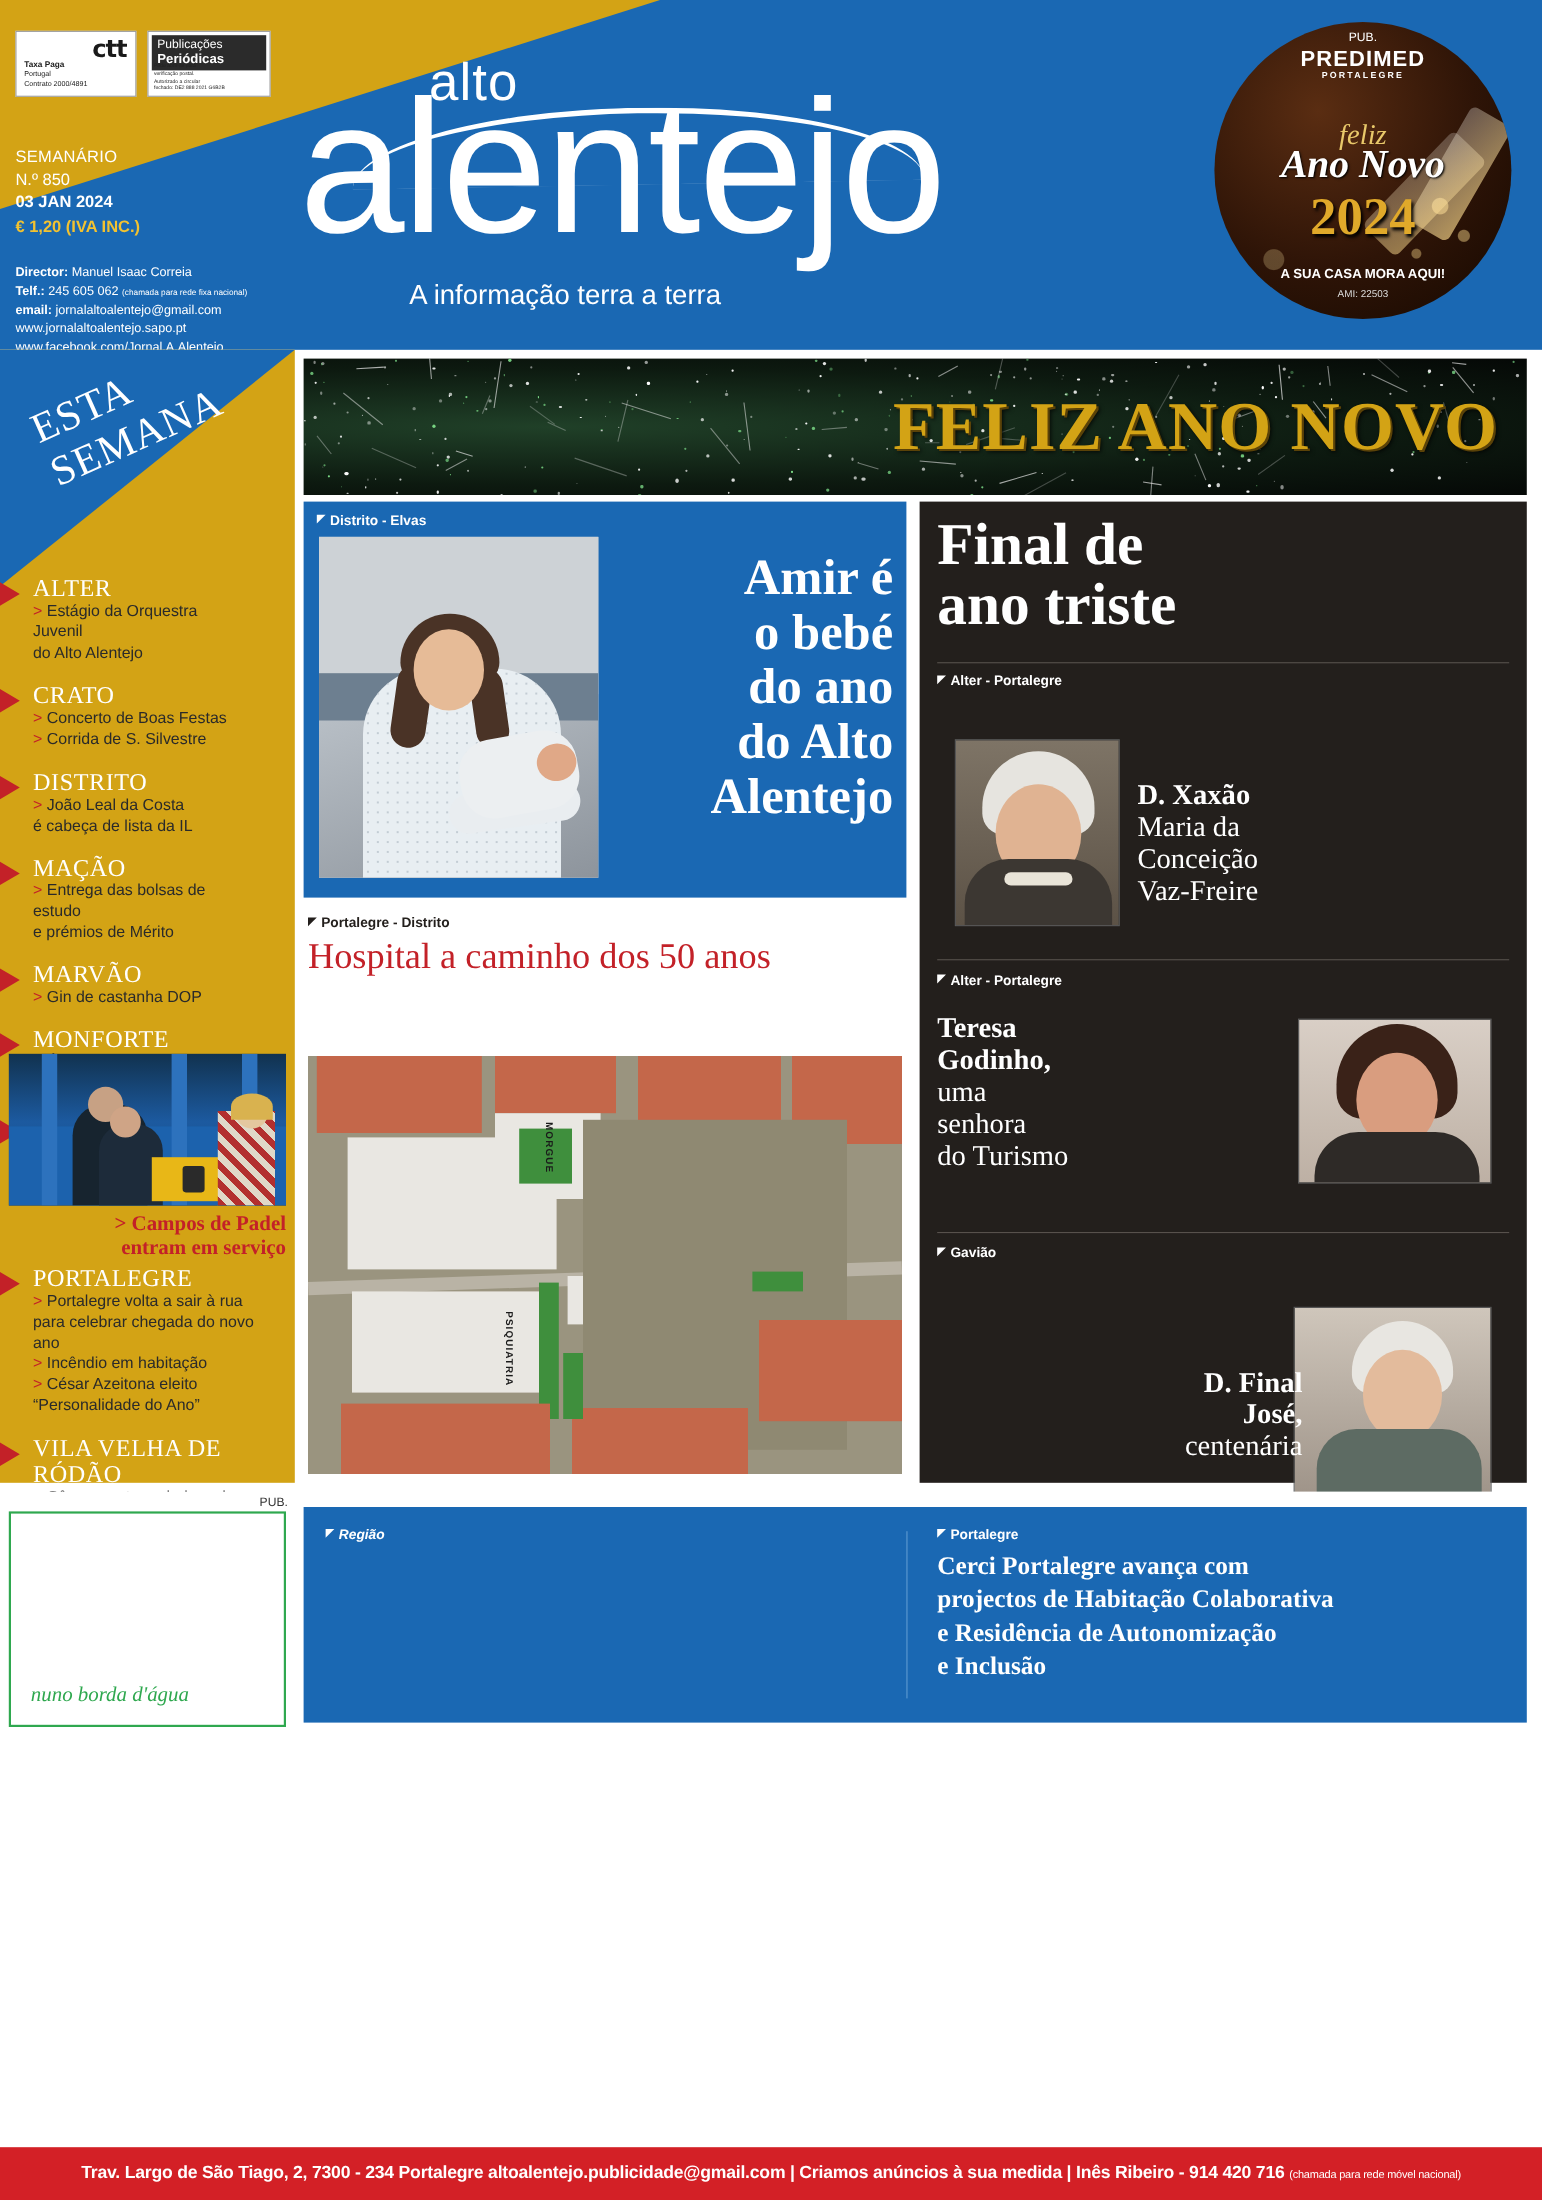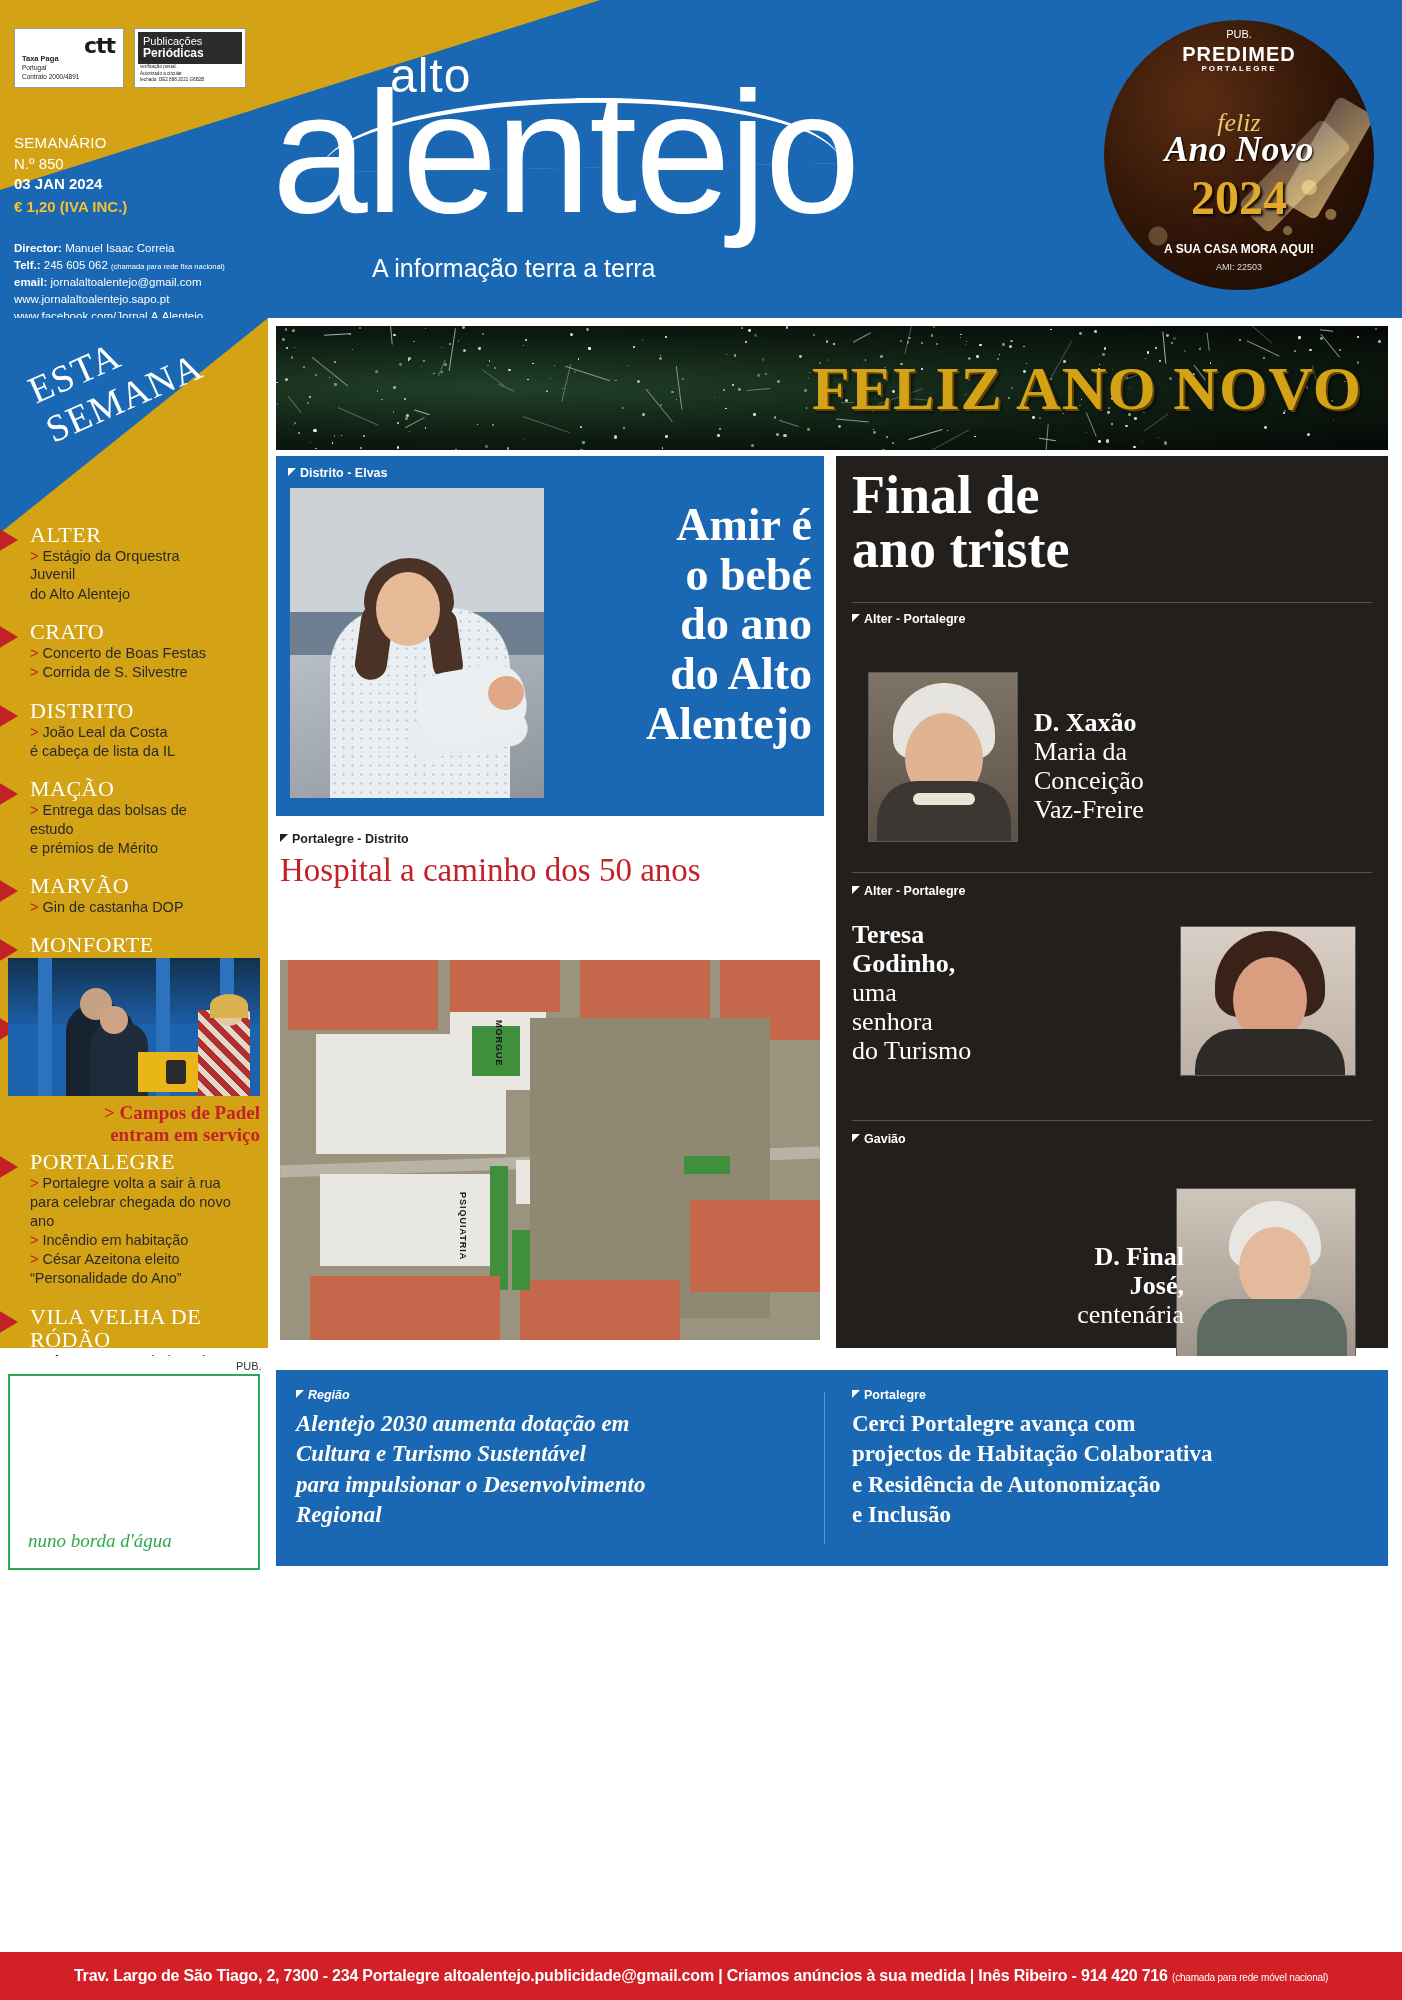--- a/index.html
+++ b/index.html
@@ -800,26 +800,20 @@
 
     <div class="nbd">
       <div class="nbd-sub">nuno borda d'água</div>
     </div>
 
     <div class="blueband">
       <div class="bb-col c1">
         <div class="bb-k">
           <span class="tri"></span><span>Região</span>
         </div>
-        <div class="bb-h">
-          <div>Alentejo 2030 aumenta dotação em</div>
-          <div>Cultura e Turismo Sustentável</div>
-          <div>para  impulsionar o Desenvolvimento</div>
-          <div>Regional</div>
-        </div>
       </div>
       <div class="bb-sep"></div>
       <div class="bb-col c2">
         <div class="bb-k">
           <span class="tri"></span><span>Portalegre</span>
         </div>
         <div class="bb-h">
           <div>Cerci Portalegre avança com</div>
           <div>projectos de Habitação Colaborativa</div>
           <div>e Residência de Autonomização</div>

